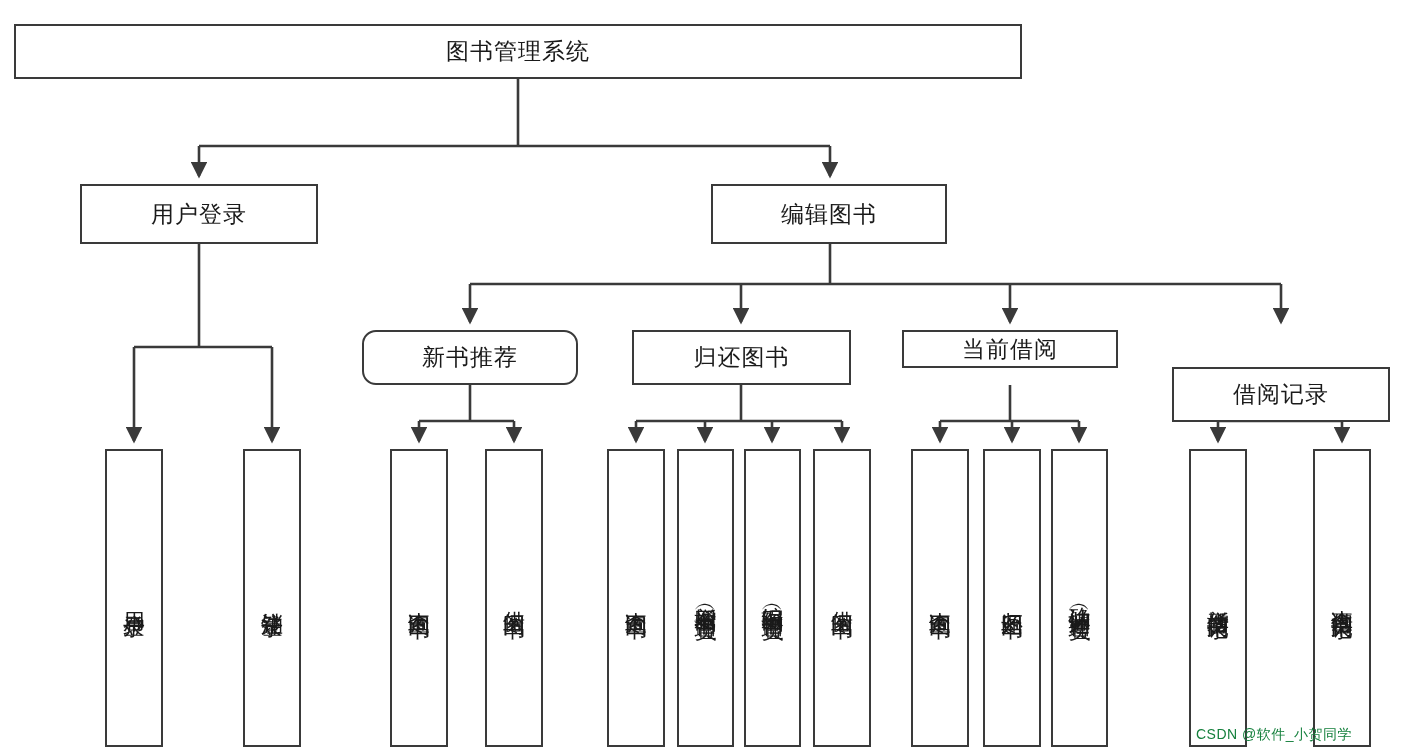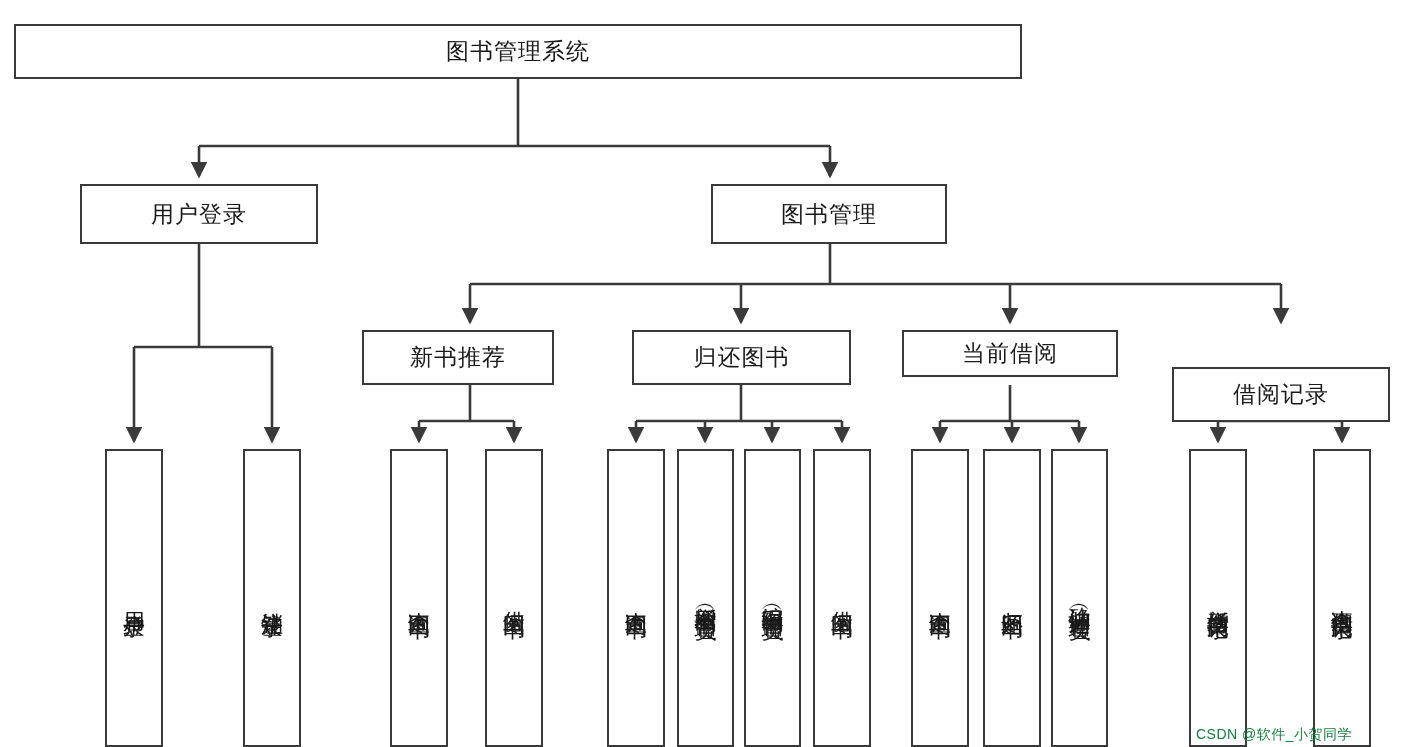--- a/index.html
+++ b/index.html
@@ -111,30 +111,30 @@
   </svg>
 
   <div class="node h" style="left:14px;top:12px;width:1008px;height:55px;">
     <span>图书管理系统</span>
   </div>
 
   <div class="node h" style="left:80px;top:172px;width:238px;height:60px;">
     <span>用户登录</span>
   </div>
   <div class="node h" style="left:711px;top:172px;width:236px;height:60px;">
-    <span>图书管理</span>
+    <span>编辑图书</span>
   </div>
 
-  <div class="node h" style="left:362px;top:318px;width:192px;height:55px;">
+  <div class="node h" style="left:362px;top:318px;width:216px;height:55px;border-radius:14px;">
     <span>新书推荐</span>
   </div>
   <div class="node h" style="left:632px;top:318px;width:219px;height:55px;">
     <span>归还图书</span>
   </div>
-  <div class="node h" style="left:902px;top:318px;width:216px;height:47px;">
+  <div class="node h" style="left:902px;top:318px;width:216px;height:38px;">
     <span>当前借阅</span>
   </div>
   <div class="node h" style="left:1172px;top:318px;width:218px;height:55px;margin-top:37px;">
     <span>借阅记录</span>
   </div>
 
   <div class="node v" style="left:105px;top:437px;width:58px;height:298px;">
     <span class="vtext">用户登录</span>
   </div>
   <div class="node v" style="left:243px;top:437px;width:58px;height:298px;">

